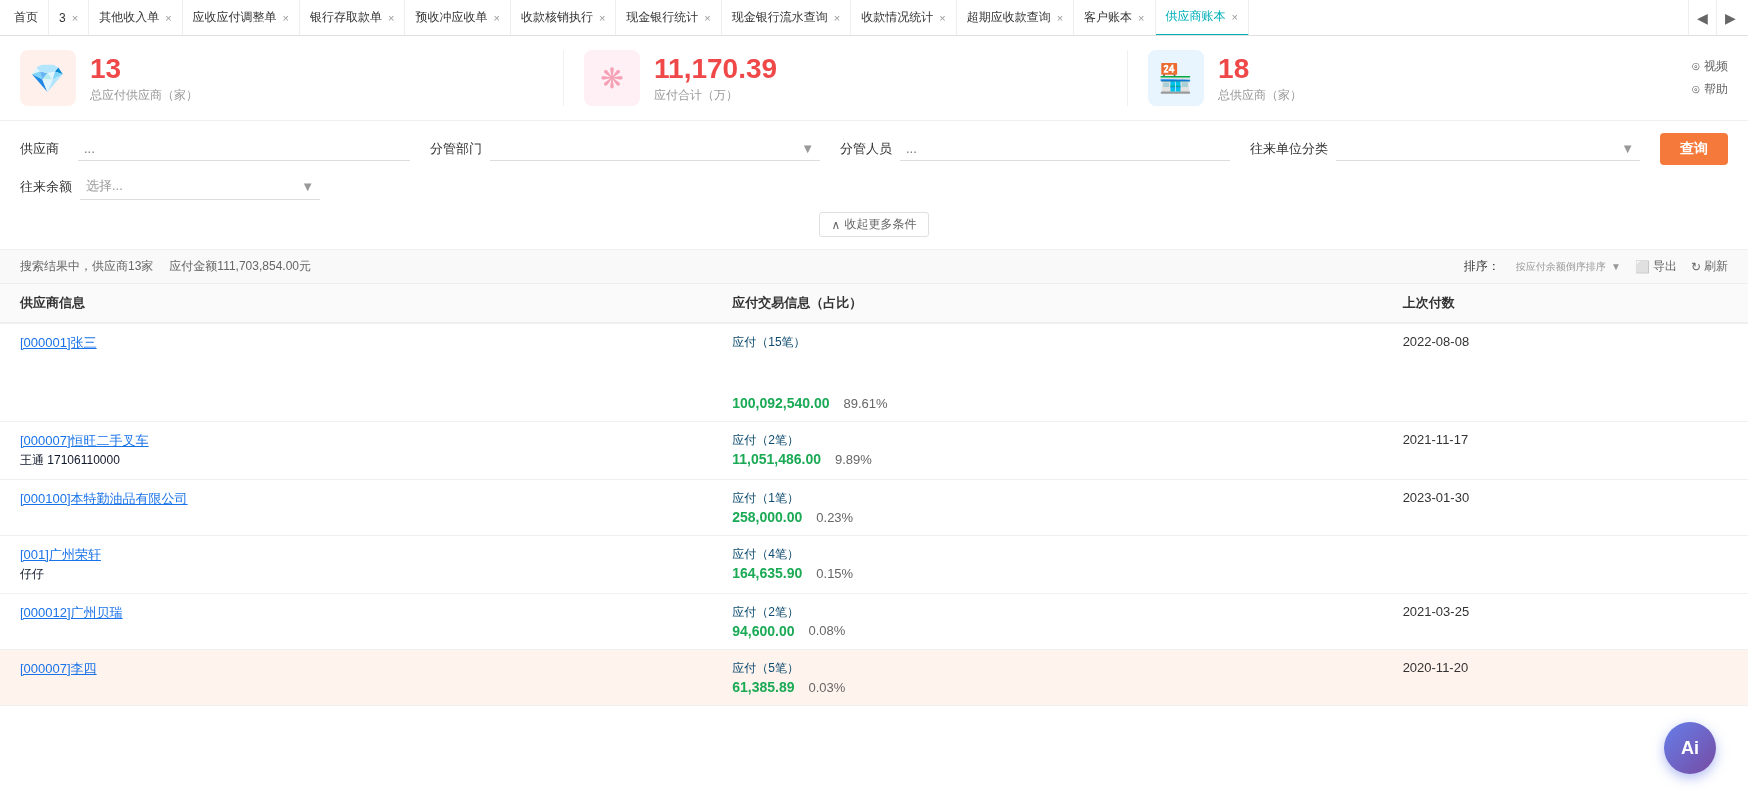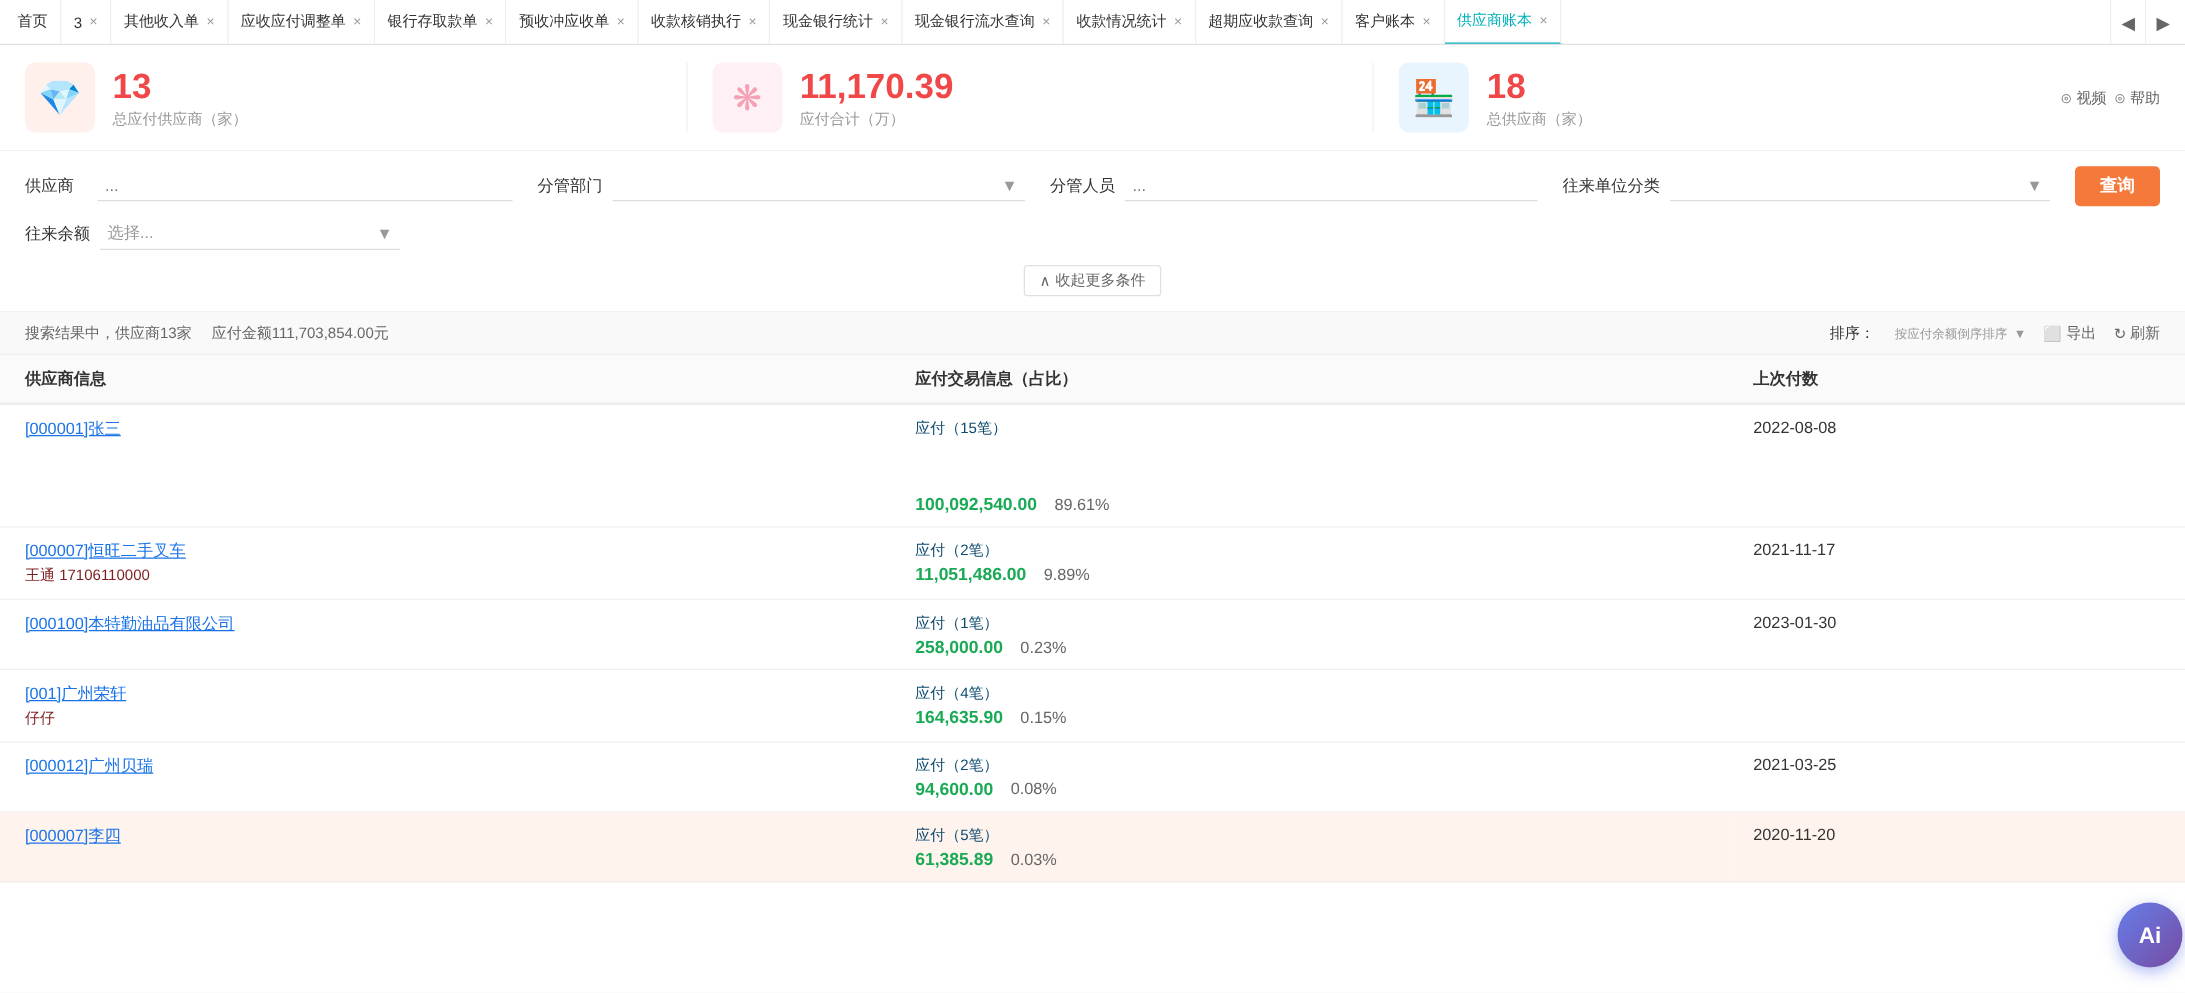--- a/index.html
+++ b/index.html
@@ -82,21 +82,21 @@
       color: #f04848;
       line-height: 1.2;
     }
     .summary-text .label {
       font-size: 12px;
       color: #999;
       margin-top: 2px;
     }
     .summary-right {
       display: flex;
-      flex-direction: row;
+      flex-direction: column;
       align-items: flex-end;
       margin-left: auto;
       gap: 6px;
       font-size: 12px;
       color: #666;
     }
     .summary-right span { cursor: pointer; }
 
     
     .filter-section {
@@ -221,35 +221,35 @@
       padding: 10px 20px;
       vertical-align: top;
       font-size: 13px;
     }
     .supplier-link {
       color: #1a73e8;
       text-decoration: underline;
       cursor: pointer;
       font-size: 13px;
     }
-    .supplier-sub { color: #7f1d1d; font-size: 12px; margin-top: 2px; }
+    .supplier-sub { color: #0f172a; font-size: 12px; margin-top: 2px; }
     .payable-label { color: #0c4a6e; font-size: 12px; margin-bottom: 2px; }
     .payable-amount { color: #1aaa55; font-size: 14px; font-weight: bold; cursor: pointer; }
     .payable-percent { color: #666; font-size: 13px; margin-left: 14px; }
     .last-pay { color: #333; font-size: 13px; }
 
     
     ::-webkit-scrollbar { width: 6px; }
     ::-webkit-scrollbar-track { background: #f1f1f1; }
     ::-webkit-scrollbar-thumb { background: #ccc; border-radius: 3px; }
 
     .ai-badge {
       position: fixed;
       bottom: 20px;
-      right: 2px;
+      right: 32px;
       background: linear-gradient(135deg, #667eea, #764ba2);
       color: #fff;
       width: 52px;
       height: 52px;
       border-radius: 50%;
       display: flex;
       align-items: center;
       justify-content: center;
       font-size: 18px;
       font-weight: bold;

